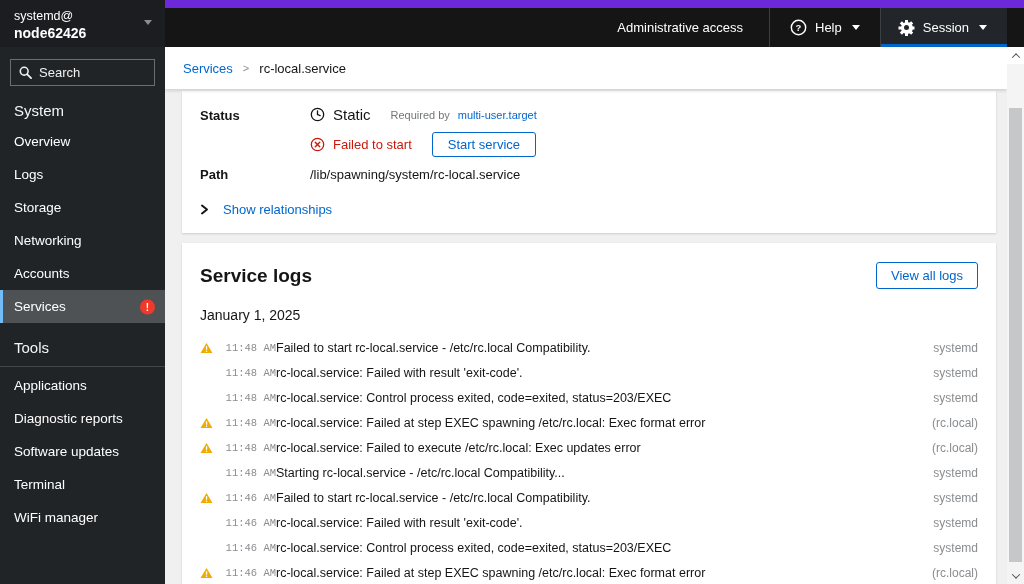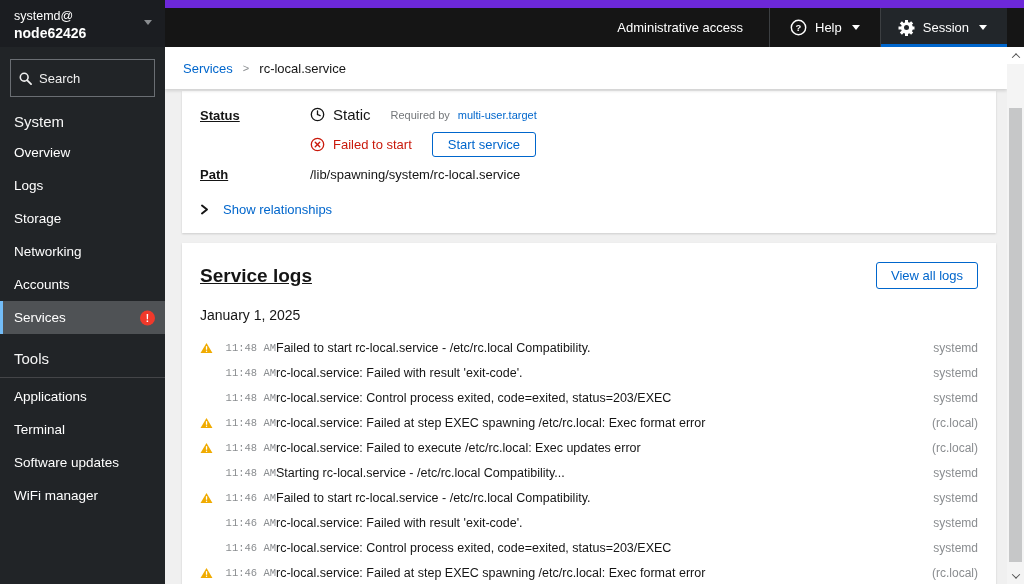--- a/index.html
+++ b/index.html
@@ -8,21 +8,21 @@
 
   
   #sidebar { position:absolute; left:0; top:0; width:165px; height:584px;
     background:#212427; z-index:6; }
   .user-block { height:47px; background:#1b1d21; padding:8px 14px 0; position:relative; }
   .user-name { color:#fff; font-size:12.5px; line-height:16px; }
   .host-name { color:#fff; font-size:14px; font-weight:bold; line-height:18px; }
   .user-caret { position:absolute; right:13px; top:20px; width:0; height:0;
     border-left:4px solid transparent; border-right:4px solid transparent;
     border-top:5px solid #8a8d90; }
-  .search-wrap { margin:12px 10px 0; height:38px; border:1px solid #6a6e73;
+  .search-wrap { margin:12px 10px 0; height:27px; border:1px solid #6a6e73;
     display:flex; align-items:center; padding:0 8px; gap:7px; background:#212427; }
   .search-wrap input { flex:1; min-width:0; background:transparent; border:none; outline:none;
     color:#fff; font-size:13px; font-family:"Liberation Sans",sans-serif; }
   .search-wrap input::placeholder { color:#f0f0f0; opacity:1; }
   .nav-section-label { color:#f5f5f5; font-size:15px; padding:16px 14px 6px; }
   .nav-divider { border-top:1px solid #444548; margin:4px 0 2px; }
   .nav-item { position:relative; color:#fff; font-size:13.5px; padding:9px 14px;
     cursor:pointer; line-height:15px; }
   .nav-item.current { background:#4f5255; box-shadow:inset 3px 0 0 #73bcf7; }
   .nav-badge { position:absolute; right:10px; top:50%; transform:translateY(-50%);
@@ -61,39 +61,39 @@
   .crumb-link { color:#0066cc; font-size:13px; text-decoration:none; cursor:pointer; }
   .crumb-sep { color:#8a8d90; font-size:11px; margin:0 10px; }
   .crumb-current { color:#151515; font-size:13px; }
 
   
   #content { position:absolute; left:165px; top:89px; right:17px; bottom:0;
     background:#f0f0f0; overflow:hidden; }
   .card { background:#fff; margin:0 11px 0 17px; box-shadow:0 1px 2px rgba(3,3,3,.15); }
   #status-card { margin-top:2px; padding:15px 18px 16px; }
   .form-row { display:flex; align-items:flex-start; }
-  .form-label { flex:0 0 110px; font-size:13px; font-weight:bold; color:#151515; padding-top:2px;text-decoration:underline; }
+  .form-label { flex:0 0 110px; font-size:13px; font-weight:bold; color:#151515; padding-top:2px; }
   .status-line1 { display:flex; align-items:center; gap:8px; }
   .status-static { font-size:15px; color:#151515; }
   .req-by { font-size:11px; color:#737679; margin-left:12px; }
   .req-link { font-size:11px; color:#0066cc; cursor:pointer; }
   .status-line2 { display:flex; align-items:center; gap:8px; margin-top:9px; }
   .failed-text { font-size:13px; color:#c9190b; }
   .btn-outline { background:#fff; border:1px solid #0066cc; color:#0066cc;
     font-size:13px; font-family:"Liberation Sans",sans-serif; border-radius:3px;
     padding:4px 15px; cursor:pointer; margin-left:12px; }
   .path-row { margin-top:8px; }
   .path-value { font-size:13px; color:#151515; padding-top:2px; }
   .rel-row { margin-top:20px; display:flex; align-items:center; gap:14px; }
   .rel-link { color:#0066cc; font-size:13px; cursor:pointer; }
 
   #logs-card { margin-top:10px; padding-bottom:6px; }
   .logs-header { display:flex; justify-content:space-between; align-items:center;
     padding:19px 18px 14px; }
-  .logs-title { font-size:19px; font-weight:600; color:#151515;text-decoration:underline; }
+  .logs-title { font-size:19px; font-weight:600; color:#151515; }
   .view-all-btn { padding:5px 14px; font-size:13px; }
   .logs-date { font-size:14px; color:#151515; padding:4px 18px 12px; }
   .log-row { display:flex; align-items:center; height:25px; padding:0 18px;
     cursor:pointer; }
   .warn-slot { flex:0 0 14px; display:flex; align-items:center; }
   .log-time { flex:0 0 58px; font-family:"Liberation Mono", monospace; font-size:10.5px;
     color:#8a8d90; margin-left:4px;text-align:right; }
   .log-msg { flex:1; font-size:12.5px; color:#151515; white-space:nowrap;
     overflow:hidden; text-overflow:ellipsis; padding-right:10px; }
   .log-src { font-size:12px; color:#8a8d90; }
@@ -133,22 +133,23 @@
       <div class="nav-section-label">System</div>
       <div class="nav-item"><span>Overview</span></div>
       <div class="nav-item"><span>Logs</span></div>
       <div class="nav-item"><span>Storage</span></div>
       <div class="nav-item"><span>Networking</span></div>
       <div class="nav-item"><span>Accounts</span></div>
       <div class="nav-item current"><span>Services</span><span class="nav-badge">!</span></div>
       <div class="nav-section-label">Tools</div>
       <div class="nav-divider"></div>
       <div class="nav-item"><span>Applications</span></div>
+      <div class="nav-item"><span>Diagnostic reports</span></div>
+      <div class="nav-item"><span>Software updates</span></div>
       <div class="nav-item"><span>Terminal</span></div>
-      <div class="nav-item"><span>Software updates</span></div>
       <div class="nav-item"><span>WiFi manager</span></div>
     </nav>
 </div>
 
 <header id="masthead">
   <div class="mast-item mast-text admin-access">
     <span>Administrative access</span>
   </div>
   <div class="mast-divider"></div>
   <div class="mast-item mast-text help-btn">

